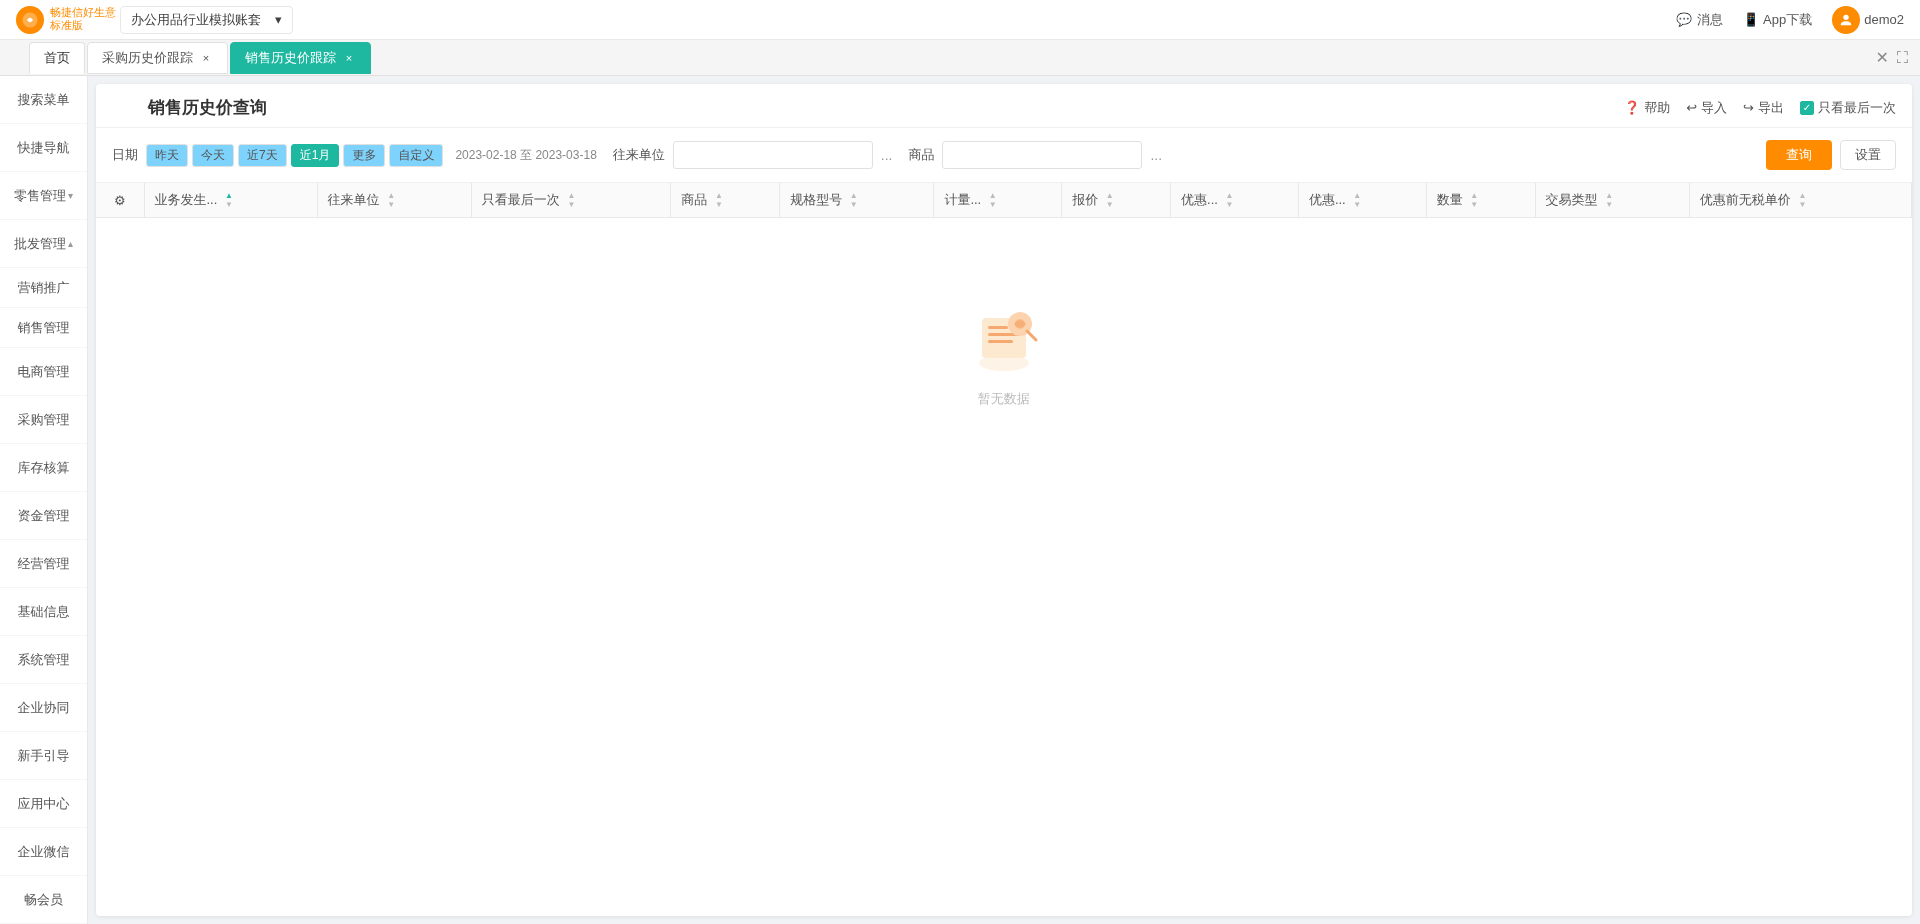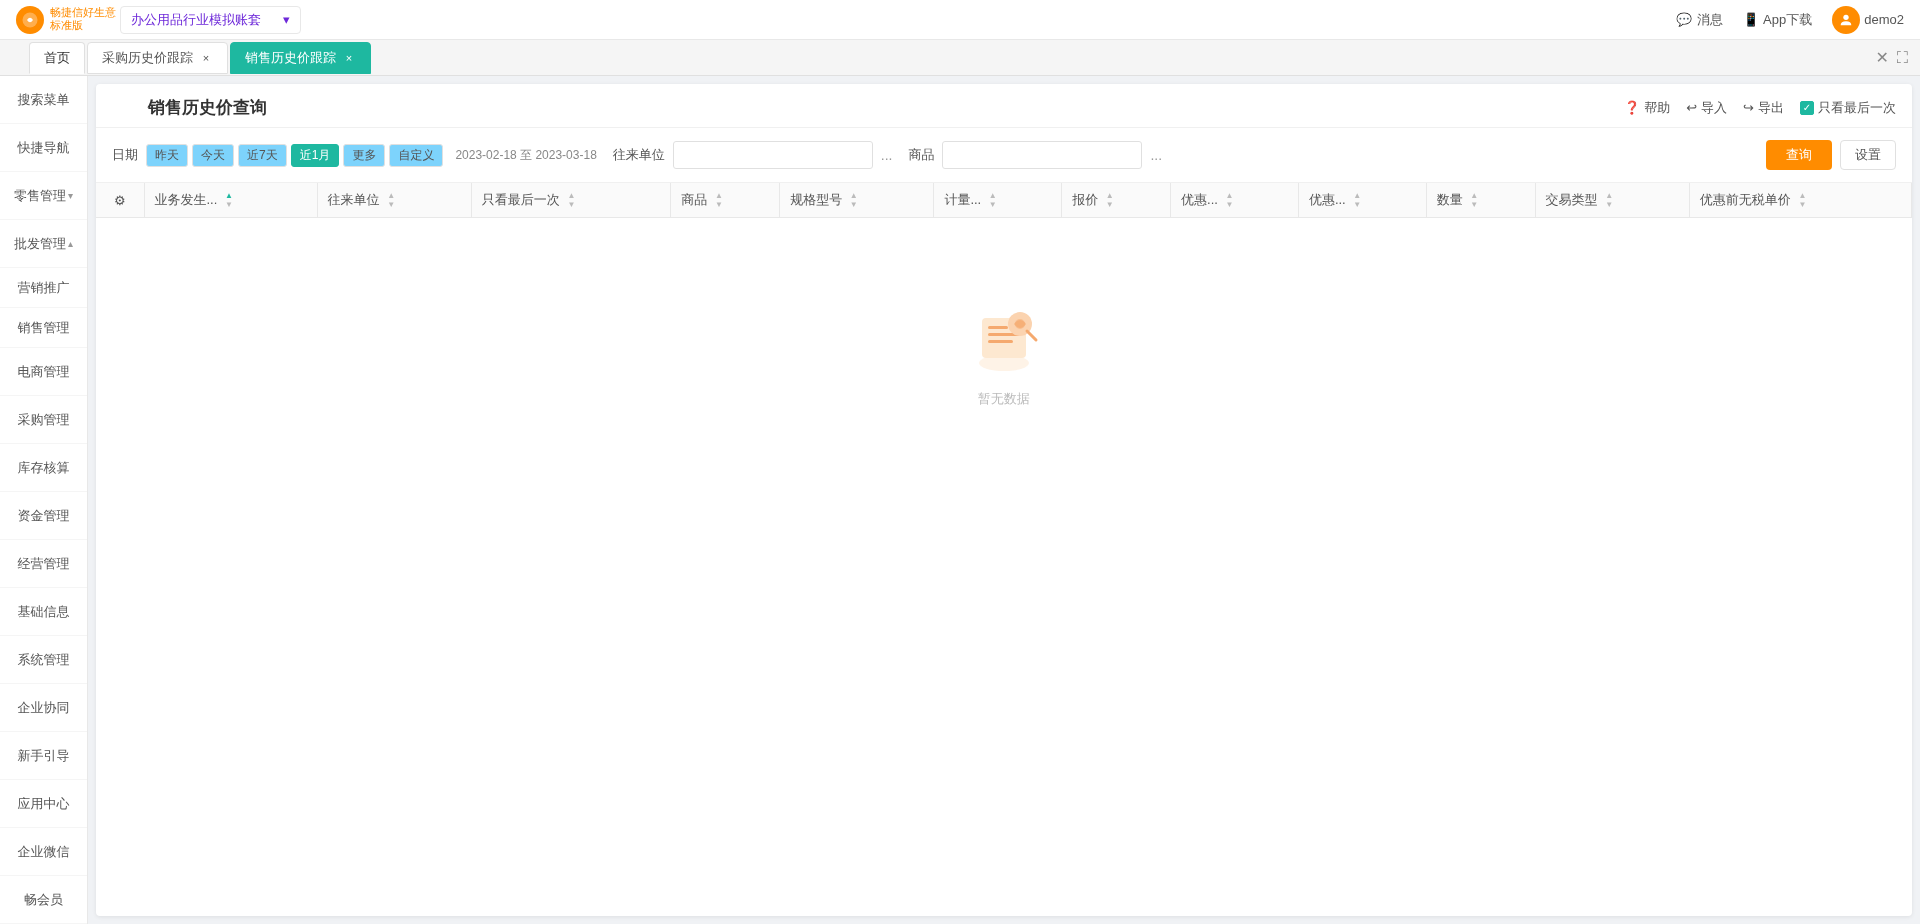--- a/index.html
+++ b/index.html
@@ -36,27 +36,27 @@
     }
     .logo-text {
       font-size: 11px;
       color: #ff8c00;
       line-height: 1.2;
       white-space: nowrap;
     }
     .app-selector {
       display: flex;
       align-items: center;
-      gap: 22px;
+      gap: 14px;
       padding: 4px 10px;
       border: 1px solid #e8e8e8;
       border-radius: 4px;
       cursor: pointer;
       font-size: 13px;
-      color: #6d28d9;
+      color: #404040;
       margin-left: 16px;
     }
     .header-right {
       margin-left: auto;
       display: flex;
       align-items: center;
       gap: 20px;
     }
     .header-action {
       display: flex;

